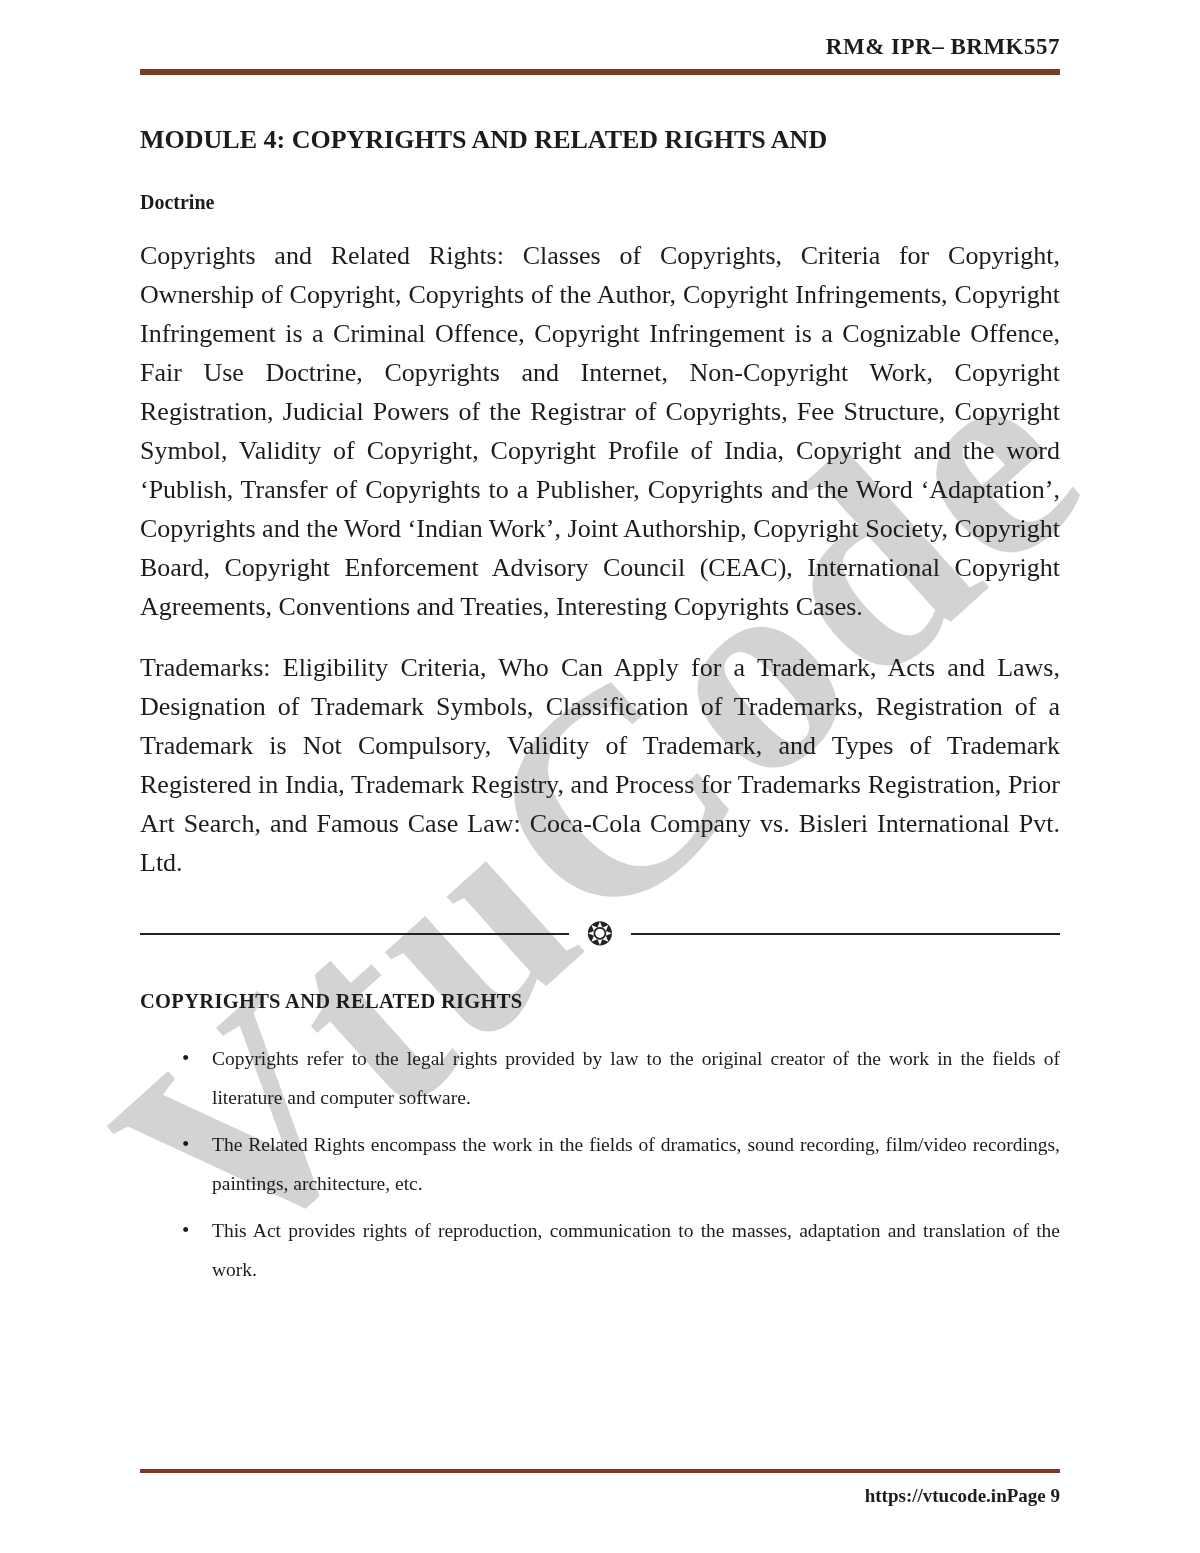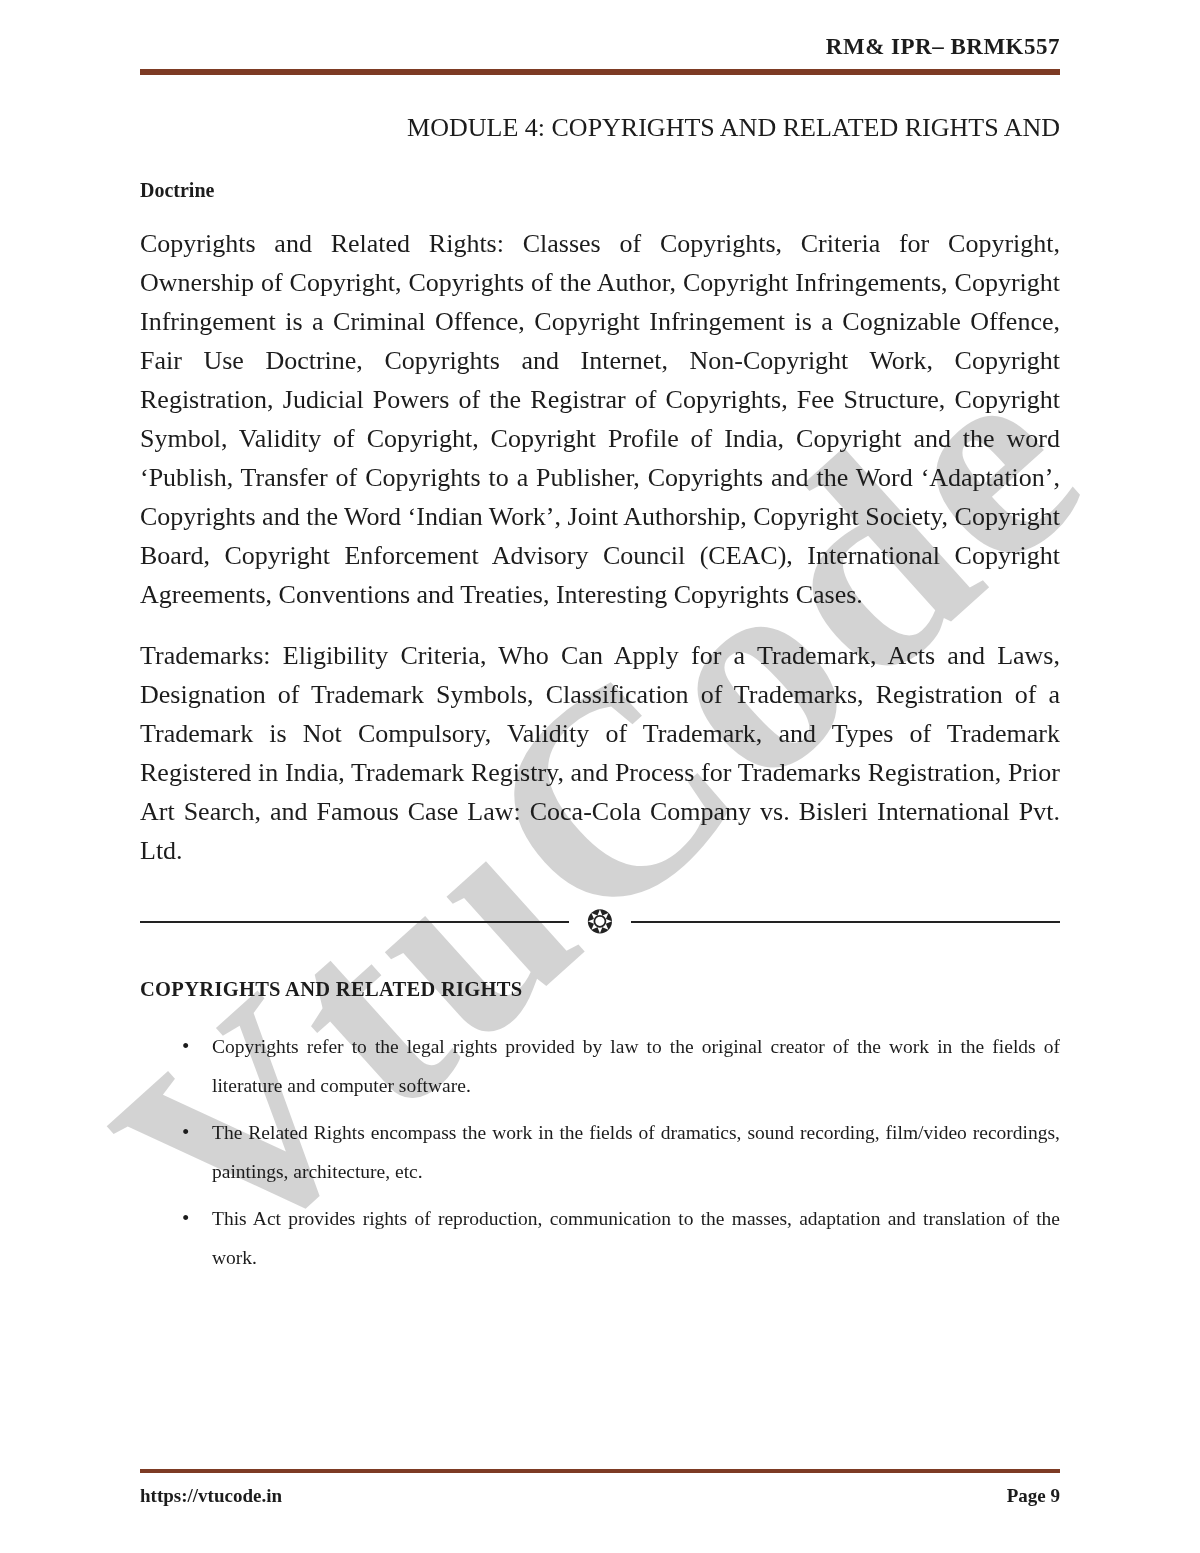--- a/index.html
+++ b/index.html
@@ -37,23 +37,23 @@
     font-weight:bold;
     font-size:23px;
     letter-spacing:0.5px;
   }
   .header-rule {
     margin-top:9px;
     height:6px;
     background:#7d3b24;
   }
   .doc-title {
-    margin-top:30px;
-    text-align:right;
-    font-weight:normal;
+    margin-top:42px;
+    text-align:left;
+    font-weight:bold;
     font-size:26px;
     line-height:46px;
   }
   .syllabus-heading {
     margin-top:28px;
     font-weight:bold;
     font-size:20px;
   }
   .para {
     margin-top:22px;
@@ -109,21 +109,21 @@
     bottom:46px;
     z-index:1;
   }
   .footer-rule {
     height:4px;
     background:#7d3b24;
   }
   .footer-row {
     margin-top:12px;
     display:flex;
-    justify-content:space-between;
+    justify-content:flex-end;
     font-weight:bold;
     font-size:19px;
   }
 </style>
 </head>
 <body>
 
 <div class="page">
 
   <div class="watermark">VtuCode</div>

